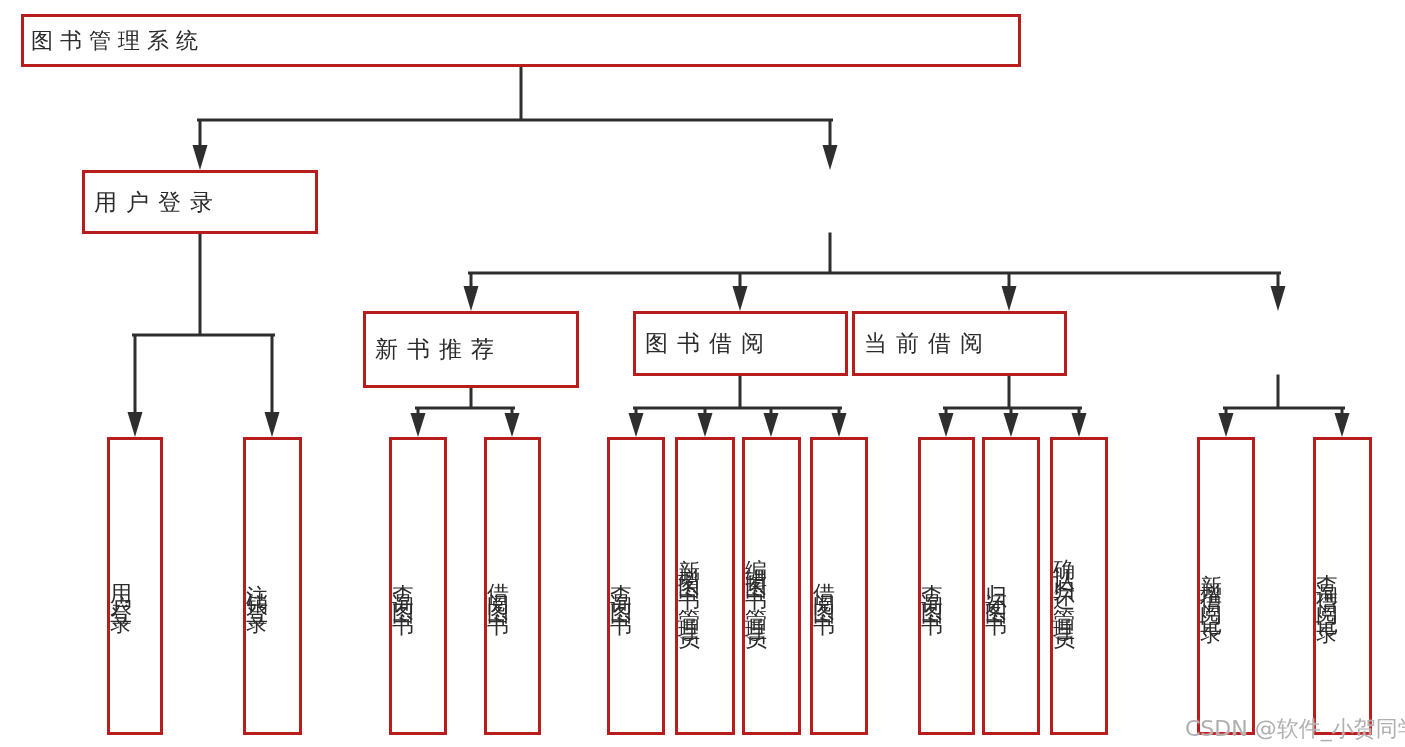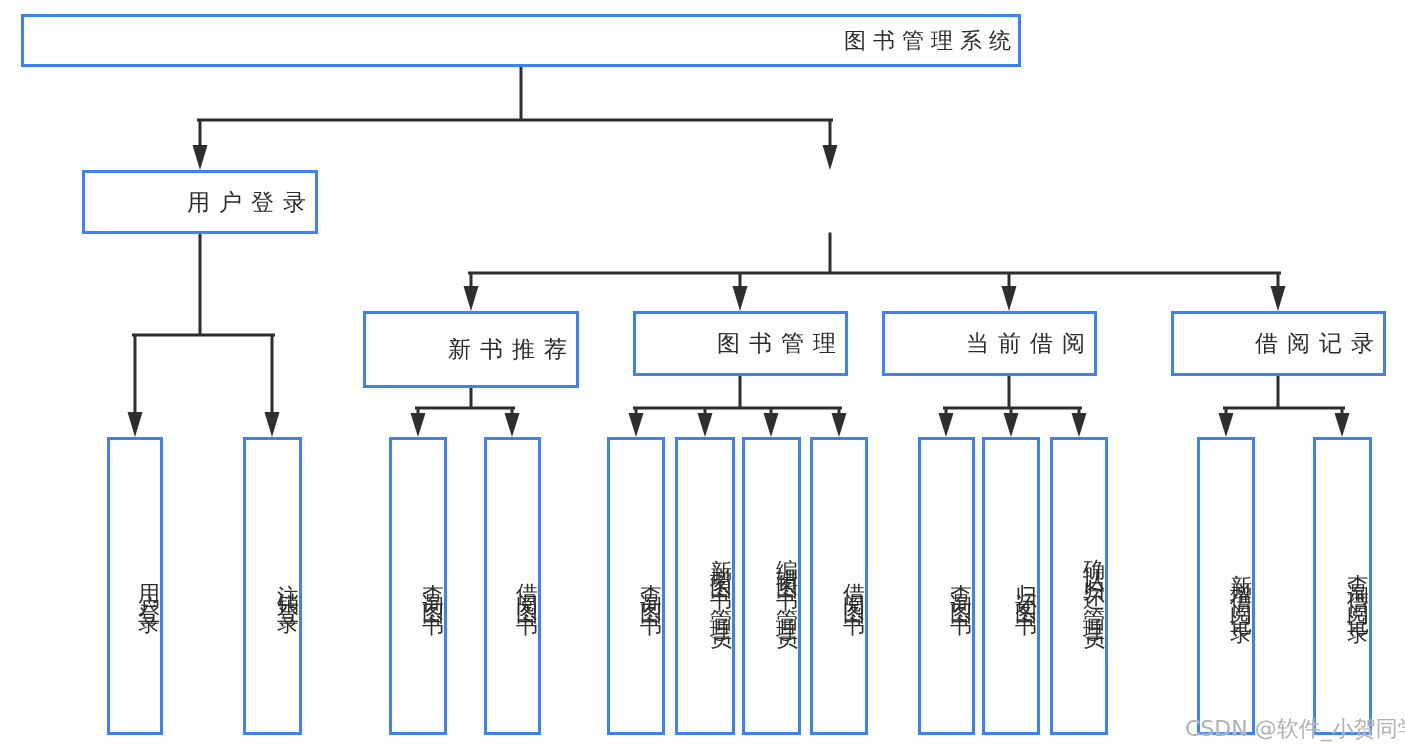--- a/index.html
+++ b/index.html
@@ -17,24 +17,24 @@
   }
   .wires {
     position: absolute;
     left: 0; top: 0;
     width: 1405px; height: 747px;
   }
   .node {
     position: absolute;
     box-sizing: border-box;
     background: #ffffff;
-    border: 3px solid #3b82f6;
+    border: 3px solid #b91c1c;
     display: flex;
     align-items: center;
-    justify-content: flex-end;
+    justify-content: flex-start;
     color: #2b2b2b;
   }
   .hlabel {
     font-size: 22px;
     letter-spacing: 7px;
     text-indent: 7px;     
     white-space: nowrap;
   }
   .hlabel.lv2 {
     font-size: 23px;
@@ -119,27 +119,24 @@
   </div>
 
   <div class="node" style="left:82px;top:170px;width:236px;height:64px">
     <span class="hlabel lv2">用户登录</span>
   </div>
 
   <div class="node" style="left:363px;top:311px;width:216px;height:77px">
     <span class="hlabel lv2">新书推荐</span>
   </div>
   <div class="node" style="left:633px;top:311px;width:215px;height:65px">
-    <span class="hlabel lv2">图书管理</span>
+    <span class="hlabel lv2">图书借阅</span>
   </div>
-  <div class="node" style="left:882px;top:311px;width:215px;height:65px">
+  <div class="node" style="left:852px;top:311px;width:215px;height:65px">
     <span class="hlabel lv2">当前借阅</span>
-  </div>
-  <div class="node" style="left:1171px;top:311px;width:215px;height:65px">
-    <span class="hlabel lv2">借阅记录</span>
   </div>
 
   <div class="node" style="left:107px;top:437px;width:56px;height:298px">
     <span class="vlabel">用户登录</span>
   </div>
   <div class="node" style="left:243px;top:437px;width:59px;height:298px">
     <span class="vlabel">注销登录</span>
   </div>
 
   <div class="node" style="left:389px;top:437px;width:58px;height:298px">

